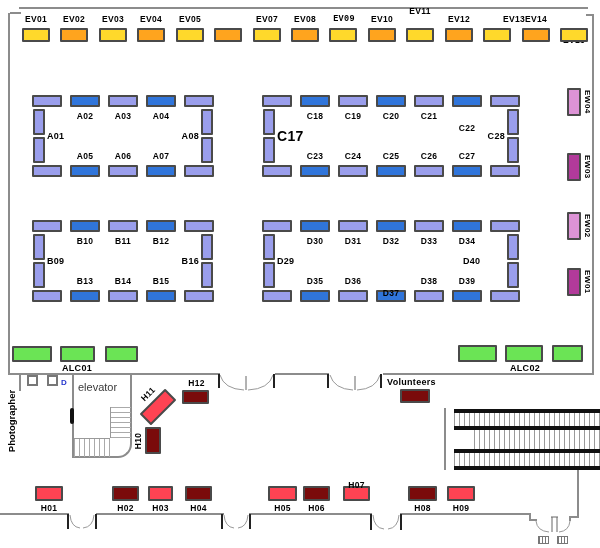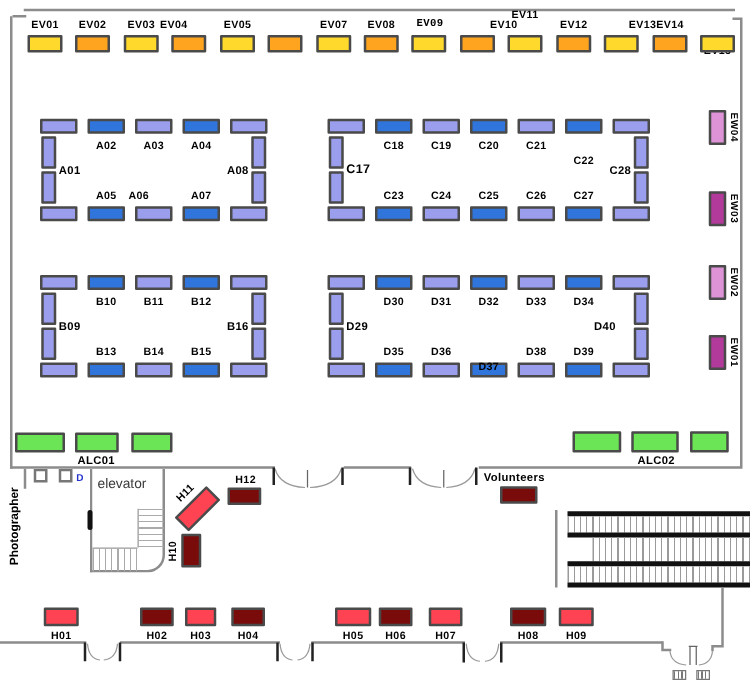--- a/index.html
+++ b/index.html
@@ -95,33 +95,33 @@
       <path d="M570 521 V517 M569 517 H579 M578 517 V470"></path>
     </g>
   </svg>
 
 <div class="blabel" style="left: 17px; top: 14px; width: 38px;">EV01</div>
     <div class="booth" style="left: 22px; top: 28px; width: 28px; height: 14px; background: rgb(255, 217, 43); border-color: rgb(74, 74, 74);"></div>
     <div class="blabel" style="left: 55px; top: 14px; width: 38px;">EV02</div>
     <div class="booth" style="left: 60px; top: 28px; width: 28px; height: 14px; background: rgb(255, 164, 30); border-color: rgb(74, 74, 74);"></div>
     <div class="blabel" style="left: 94px; top: 14px; width: 38px;">EV03</div>
     <div class="booth" style="left: 99px; top: 28px; width: 28px; height: 14px; background: rgb(255, 217, 43); border-color: rgb(74, 74, 74);"></div>
-    <div class="blabel" style="left: 120px; top: 14px; width: 38px;">EV04</div>
+    <div class="blabel" style="left: 132px; top: 14px; width: 38px;">EV04</div>
     <div class="booth" style="left: 137px; top: 28px; width: 28px; height: 14px; background: rgb(255, 164, 30); border-color: rgb(74, 74, 74);"></div>
     <div class="blabel" style="left: 171px; top: 14px; width: 38px;">EV05</div>
     <div class="booth" style="left: 176px; top: 28px; width: 28px; height: 14px; background: rgb(255, 217, 43); border-color: rgb(74, 74, 74);"></div>
     <div class="blabel" style="left: 209px; top: 14px; width: 38px; margin-top: 15px;">EV06</div>
     <div class="booth" style="left: 214px; top: 28px; width: 28px; height: 14px; background: rgb(255, 164, 30); border-color: rgb(74, 74, 74);"></div>
     <div class="blabel" style="left: 248px; top: 14px; width: 38px;">EV07</div>
     <div class="booth" style="left: 253px; top: 28px; width: 28px; height: 14px; background: rgb(255, 217, 43); border-color: rgb(74, 74, 74);"></div>
     <div class="blabel" style="left: 286px; top: 14px; width: 38px;">EV08</div>
     <div class="booth" style="left: 291px; top: 28px; width: 28px; height: 14px; background: rgb(255, 164, 30); border-color: rgb(74, 74, 74);"></div>
     <div class="blabel" style="left: 325px; top: 14px; width: 38px; font-family: Liberation Mono, monospace;">EV09</div>
     <div class="booth" style="left: 329px; top: 28px; width: 28px; height: 14px; background: rgb(255, 217, 43); border-color: rgb(74, 74, 74);"></div>
-    <div class="blabel" style="left: 384px; top: 14px; width: 38px;">EV10</div>
+    <div class="blabel" style="left: 363px; top: 14px; width: 38px;">EV10</div>
     <div class="booth" style="left: 368px; top: 28px; width: 28px; height: 14px; background: rgb(255, 164, 30); border-color: rgb(74, 74, 74);"></div>
     <div class="blabel" style="left: 401px; top: 6px; width: 38px;">EV11</div>
     <div class="booth" style="left: 406px; top: 28px; width: 28px; height: 14px; background: rgb(255, 217, 43); border-color: rgb(74, 74, 74);"></div>
     <div class="blabel" style="left: 440px; top: 14px; width: 38px;">EV12</div>
     <div class="booth" style="left: 445px; top: 28px; width: 28px; height: 14px; background: rgb(255, 164, 30); border-color: rgb(74, 74, 74);"></div>
     <div class="blabel" style="left: 495px; top: 14px; width: 38px;">EV13</div>
     <div class="booth" style="left: 483px; top: 28px; width: 28px; height: 14px; background: rgb(255, 217, 43); border-color: rgb(74, 74, 74);"></div>
     <div class="blabel" style="left: 517px; top: 14px; width: 38px;">EV14</div>
     <div class="booth" style="left: 522px; top: 28px; width: 28px; height: 14px; background: rgb(255, 164, 30); border-color: rgb(74, 74, 74);"></div>
     <div class="blabel" style="left: 555px; top: 14px; width: 38px; margin-top: 21px;">EV15</div>
@@ -136,21 +136,21 @@
     <div class="booth" style="left: 201px; top: 137px; width: 12px; height: 26px; background: rgb(154, 158, 236); border-color: rgb(74, 74, 74);"></div>
     <div class="booth" style="left: 70px; top: 95px; width: 30px; height: 12px; background: rgb(48, 117, 219); border-color: rgb(74, 74, 74);"></div>
     <div class="blabel" style="left: 66px; top: 111px; width: 38px;">A02</div>
     <div class="booth" style="left: 108px; top: 95px; width: 30px; height: 12px; background: rgb(154, 158, 236); border-color: rgb(74, 74, 74);"></div>
     <div class="blabel" style="left: 104px; top: 111px; width: 38px;">A03</div>
     <div class="booth" style="left: 146px; top: 95px; width: 30px; height: 12px; background: rgb(48, 117, 219); border-color: rgb(74, 74, 74);"></div>
     <div class="blabel" style="left: 142px; top: 111px; width: 38px;">A04</div>
     <div class="booth" style="left: 70px; top: 165px; width: 30px; height: 12px; background: rgb(48, 117, 219); border-color: rgb(74, 74, 74);"></div>
     <div class="blabel" style="left: 66px; top: 151px; width: 38px;">A05</div>
     <div class="booth" style="left: 108px; top: 165px; width: 30px; height: 12px; background: rgb(154, 158, 236); border-color: rgb(74, 74, 74);"></div>
-    <div class="blabel" style="left: 92px; top: 151px; width: 38px;">A06</div>
+    <div class="blabel" style="left: 104px; top: 151px; width: 38px;">A06</div>
     <div class="booth" style="left: 146px; top: 165px; width: 30px; height: 12px; background: rgb(48, 117, 219); border-color: rgb(74, 74, 74);"></div>
     <div class="blabel" style="left: 142px; top: 151px; width: 38px;">A07</div>
     <div class="blabel" style="left: 47px; top: 131px; width: 42px; text-align: left; font-size: 9px;">A01</div>
     <div class="blabel" style="left: 157px; top: 131px; width: 42px; text-align: right; font-size: 9px;">A08</div>
     <div class="booth" style="left: 32px; top: 220px; width: 30px; height: 12px; background: rgb(154, 158, 236); border-color: rgb(74, 74, 74);"></div>
     <div class="booth" style="left: 184px; top: 220px; width: 30px; height: 12px; background: rgb(154, 158, 236); border-color: rgb(74, 74, 74);"></div>
     <div class="booth" style="left: 32px; top: 290px; width: 30px; height: 12px; background: rgb(154, 158, 236); border-color: rgb(74, 74, 74);"></div>
     <div class="booth" style="left: 184px; top: 290px; width: 30px; height: 12px; background: rgb(154, 158, 236); border-color: rgb(74, 74, 74);"></div>
     <div class="booth" style="left: 33px; top: 234px; width: 12px; height: 26px; background: rgb(154, 158, 236); border-color: rgb(74, 74, 74);"></div>
     <div class="booth" style="left: 201px; top: 234px; width: 12px; height: 26px; background: rgb(154, 158, 236); border-color: rgb(74, 74, 74);"></div>
@@ -191,21 +191,21 @@
     <div class="booth" style="left: 300px; top: 165px; width: 30px; height: 12px; background: rgb(48, 117, 219); border-color: rgb(74, 74, 74);"></div>
     <div class="blabel" style="left: 296px; top: 151px; width: 38px;">C23</div>
     <div class="booth" style="left: 338px; top: 165px; width: 30px; height: 12px; background: rgb(154, 158, 236); border-color: rgb(74, 74, 74);"></div>
     <div class="blabel" style="left: 334px; top: 151px; width: 38px;">C24</div>
     <div class="booth" style="left: 376px; top: 165px; width: 30px; height: 12px; background: rgb(48, 117, 219); border-color: rgb(74, 74, 74);"></div>
     <div class="blabel" style="left: 372px; top: 151px; width: 38px;">C25</div>
     <div class="booth" style="left: 414px; top: 165px; width: 30px; height: 12px; background: rgb(154, 158, 236); border-color: rgb(74, 74, 74);"></div>
     <div class="blabel" style="left: 410px; top: 151px; width: 38px;">C26</div>
     <div class="booth" style="left: 452px; top: 165px; width: 30px; height: 12px; background: rgb(48, 117, 219); border-color: rgb(74, 74, 74);"></div>
     <div class="blabel" style="left: 448px; top: 151px; width: 38px;">C27</div>
-    <div class="blabel" style="left: 277px; top: 131px; width: 42px; text-align: left; font-size: 10px;">C17</div>
+    <div class="blabel" style="left: 277px; top: 131px; width: 42px; text-align: left; font-size: 14px;">C17</div>
     <div class="blabel" style="left: 463px; top: 131px; width: 42px; text-align: right; font-size: 9px;">C28</div>
     <div class="booth" style="left: 262px; top: 220px; width: 30px; height: 12px; background: rgb(154, 158, 236); border-color: rgb(74, 74, 74);"></div>
     <div class="booth" style="left: 490px; top: 220px; width: 30px; height: 12px; background: rgb(154, 158, 236); border-color: rgb(74, 74, 74);"></div>
     <div class="booth" style="left: 262px; top: 290px; width: 30px; height: 12px; background: rgb(154, 158, 236); border-color: rgb(74, 74, 74);"></div>
     <div class="booth" style="left: 490px; top: 290px; width: 30px; height: 12px; background: rgb(154, 158, 236); border-color: rgb(74, 74, 74);"></div>
     <div class="booth" style="left: 263px; top: 234px; width: 12px; height: 26px; background: rgb(154, 158, 236); border-color: rgb(74, 74, 74);"></div>
     <div class="booth" style="left: 507px; top: 234px; width: 12px; height: 26px; background: rgb(154, 158, 236); border-color: rgb(74, 74, 74);"></div>
     <div class="booth" style="left: 263px; top: 262px; width: 12px; height: 26px; background: rgb(154, 158, 236); border-color: rgb(74, 74, 74);"></div>
     <div class="booth" style="left: 507px; top: 262px; width: 12px; height: 26px; background: rgb(154, 158, 236); border-color: rgb(74, 74, 74);"></div>
     <div class="booth" style="left: 300px; top: 220px; width: 30px; height: 12px; background: rgb(48, 117, 219); border-color: rgb(74, 74, 74);"></div>
@@ -222,21 +222,21 @@
     <div class="blabel" style="left: 296px; top: 276px; width: 38px;">D35</div>
     <div class="booth" style="left: 338px; top: 290px; width: 30px; height: 12px; background: rgb(154, 158, 236); border-color: rgb(74, 74, 74);"></div>
     <div class="blabel" style="left: 334px; top: 276px; width: 38px;">D36</div>
     <div class="booth" style="left: 376px; top: 290px; width: 30px; height: 12px; background: rgb(48, 117, 219); border-color: rgb(74, 74, 74);"></div>
     <div class="blabel" style="left: 372px; top: 288px; width: 38px;">D37</div>
     <div class="booth" style="left: 414px; top: 290px; width: 30px; height: 12px; background: rgb(154, 158, 236); border-color: rgb(74, 74, 74);"></div>
     <div class="blabel" style="left: 410px; top: 276px; width: 38px;">D38</div>
     <div class="booth" style="left: 452px; top: 290px; width: 30px; height: 12px; background: rgb(48, 117, 219); border-color: rgb(74, 74, 74);"></div>
     <div class="blabel" style="left: 448px; top: 276px; width: 38px;">D39</div>
     <div class="blabel" style="left: 277px; top: 256px; width: 42px; text-align: left; font-size: 9px;">D29</div>
-    <div class="blabel" style="left: 463px; top: 256px; width: 42px; text-align: center; font-size: 9px;">D40</div>
+    <div class="blabel" style="left: 463px; top: 256px; width: 42px; text-align: left; font-size: 9px;">D40</div>
     <div class="booth" style="left: 567px; top: 88px; width: 14px; height: 28px; background: rgb(221, 147, 214); border-color: rgb(74, 74, 74);"></div>
     <div class="blabel vtext" style="left: 581px; top: 85px; width: 12px; height: 34px; writing-mode: vertical-rl; font-size: 8px; letter-spacing: 0.5px;">EW04</div>
     <div class="booth" style="left: 567px; top: 153px; width: 14px; height: 28px; background: rgb(178, 58, 154); border-color: rgb(74, 74, 74);"></div>
     <div class="blabel vtext" style="left: 581px; top: 150px; width: 12px; height: 34px; writing-mode: vertical-rl; font-size: 8px; letter-spacing: 0.5px;">EW03</div>
     <div class="booth" style="left: 567px; top: 212px; width: 14px; height: 28px; background: rgb(221, 147, 214); border-color: rgb(74, 74, 74);"></div>
     <div class="blabel vtext" style="left: 581px; top: 209px; width: 12px; height: 34px; writing-mode: vertical-rl; font-size: 8px; letter-spacing: 0.5px;">EW02</div>
     <div class="booth" style="left: 567px; top: 268px; width: 14px; height: 28px; background: rgb(178, 58, 154); border-color: rgb(74, 74, 74);"></div>
     <div class="blabel vtext" style="left: 581px; top: 265px; width: 12px; height: 34px; writing-mode: vertical-rl; font-size: 8px; letter-spacing: 0.5px;">EW01</div>
     <div class="booth" style="left: 12px; top: 346px; width: 40px; height: 16px; background: rgb(107, 228, 85); border-color: rgb(74, 74, 74);"></div>
     <div class="booth" style="left: 60px; top: 346px; width: 35px; height: 16px; background: rgb(107, 228, 85); border-color: rgb(74, 74, 74);"></div>
@@ -252,21 +252,21 @@
     <div class="blabel" style="left: 106px; top: 503px; width: 39px;">H02</div>
     <div class="booth" style="left: 148px; top: 486px; width: 25px; height: 15px; background: rgb(255, 67, 83); border-color: rgb(74, 74, 74);"></div>
     <div class="blabel" style="left: 142px; top: 503px; width: 37px;">H03</div>
     <div class="booth" style="left: 185px; top: 486px; width: 27px; height: 15px; background: rgb(122, 11, 11); border-color: rgb(74, 74, 74);"></div>
     <div class="blabel" style="left: 179px; top: 503px; width: 39px;">H04</div>
     <div class="booth" style="left: 268px; top: 486px; width: 29px; height: 15px; background: rgb(255, 67, 83); border-color: rgb(74, 74, 74);"></div>
     <div class="blabel" style="left: 262px; top: 503px; width: 41px;">H05</div>
     <div class="booth" style="left: 303px; top: 486px; width: 27px; height: 15px; background: rgb(122, 11, 11); border-color: rgb(74, 74, 74);"></div>
     <div class="blabel" style="left: 297px; top: 503px; width: 39px;">H06</div>
     <div class="booth" style="left: 343px; top: 486px; width: 27px; height: 15px; background: rgb(255, 67, 83); border-color: rgb(74, 74, 74);"></div>
-    <div class="blabel" style="left: 337px; top: 503px; width: 39px;">H07</div>
+    <div class="blabel" style="left: 337px; top: 480px; width: 39px;">H07</div>
     <div class="booth" style="left: 408px; top: 486px; width: 29px; height: 15px; background: rgb(122, 11, 11); border-color: rgb(74, 74, 74);"></div>
     <div class="blabel" style="left: 402px; top: 503px; width: 41px;">H08</div>
     <div class="booth" style="left: 447px; top: 486px; width: 28px; height: 15px; background: rgb(255, 67, 83); border-color: rgb(74, 74, 74);"></div>
     <div class="blabel" style="left: 441px; top: 503px; width: 40px;">H09</div>
     <div class="booth" style="left: 145px; top: 427px; width: 16px; height: 27px; background: rgb(122, 11, 11); border-color: rgb(74, 74, 74);"></div>
     <div class="blabel" style="left: 124px; top: 436px; width: 28px; transform: rotate(-90deg);">H10</div>
     <div class="booth" style="left: 140px; top: 399px; width: 36px; height: 16px; background: rgb(255, 67, 83); border-color: rgb(74, 74, 74); transform: rotate(-45deg);"></div>
     <div class="blabel" style="left: 133px; top: 389px; width: 30px; transform: rotate(-45deg);">H11</div>
     <div class="booth" style="left: 182px; top: 390px; width: 27px; height: 14px; background: rgb(122, 11, 11); border-color: rgb(74, 74, 74);"></div>
     <div class="blabel" style="left: 180px; top: 378px; width: 33px;">H12</div>

